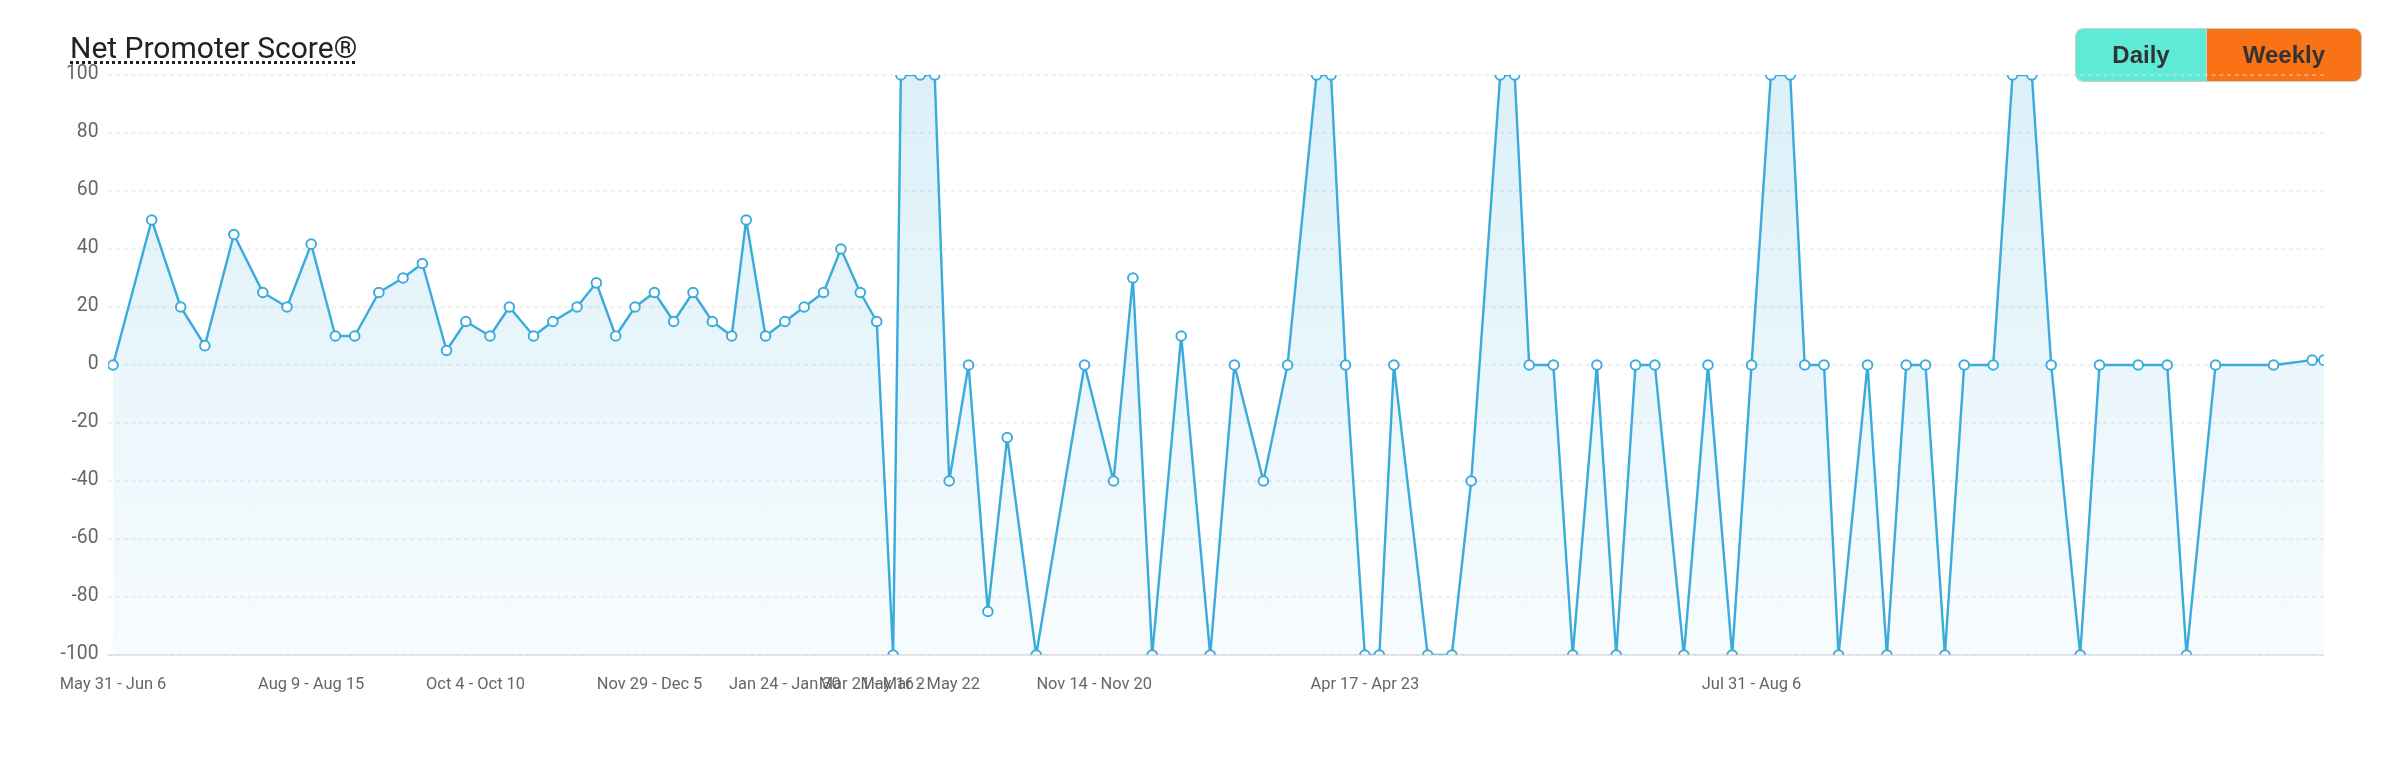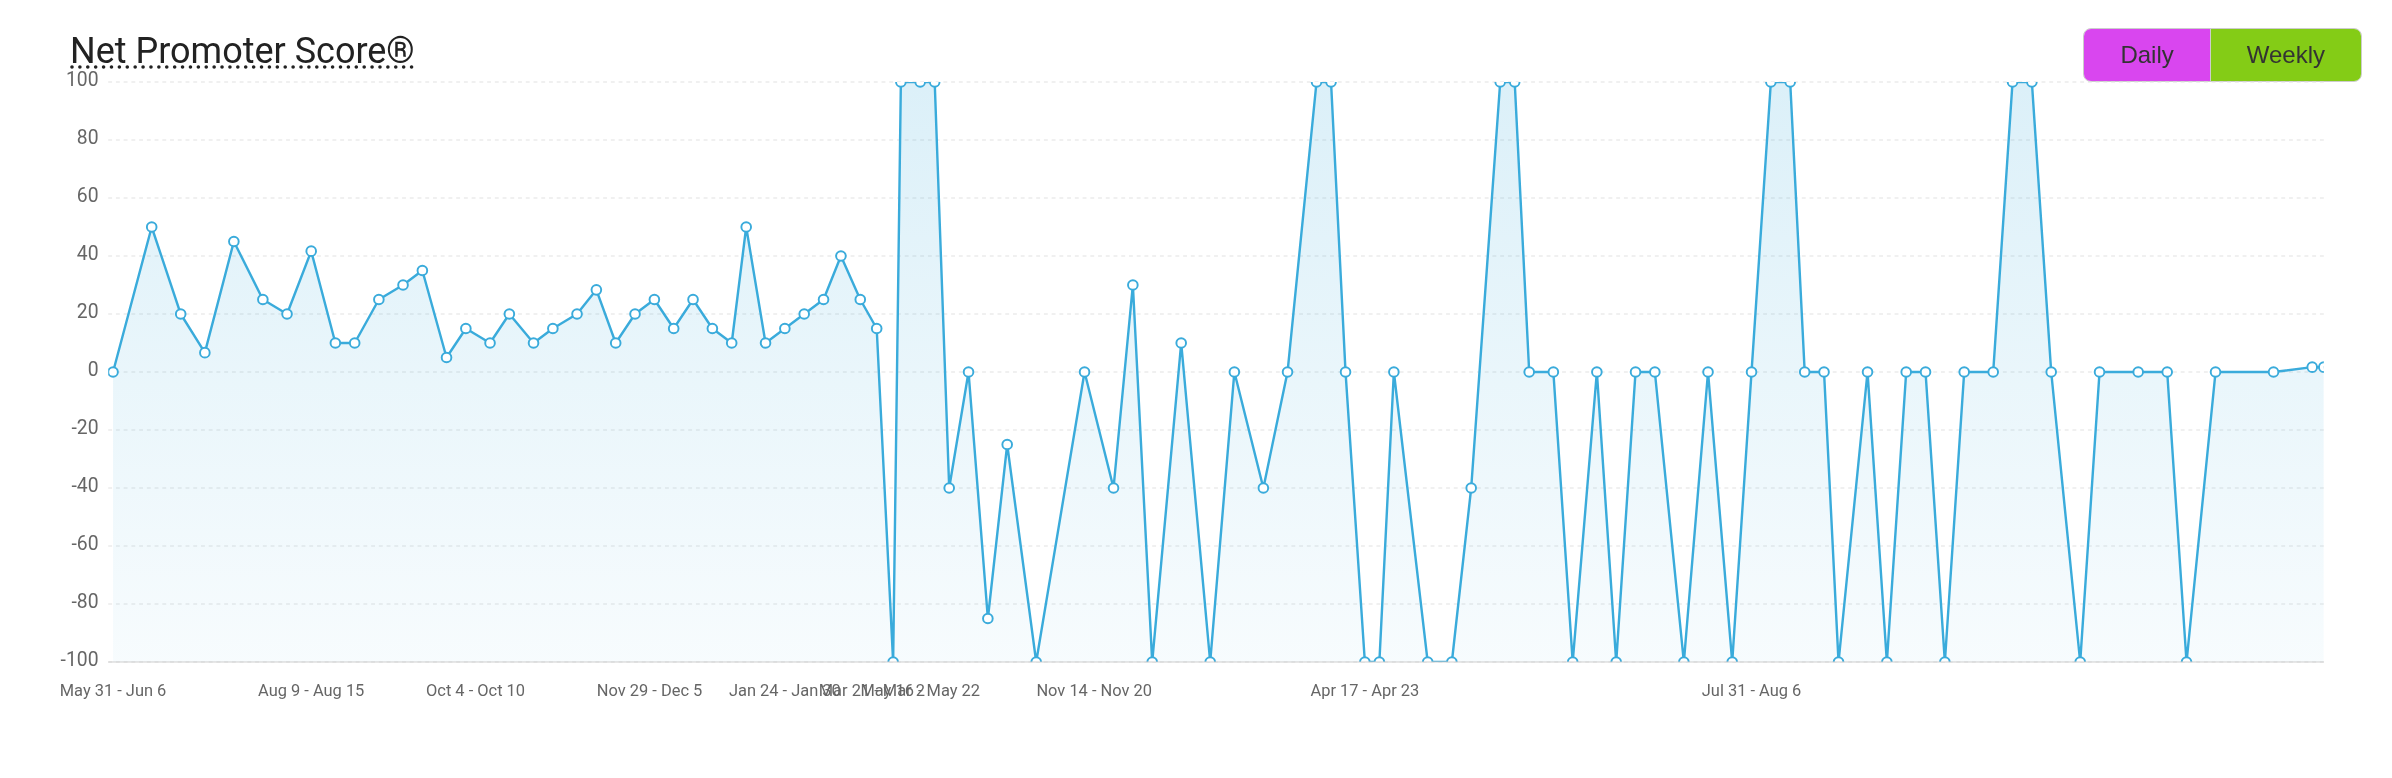--- a/index.html
+++ b/index.html
@@ -10,21 +10,21 @@
       height: 778px;
       overflow: hidden;
     }
     .chart-container {
       width: 2392px;
       height: 778px;
       padding: 30px 30px 60px 70px;
       position: relative;
     }
     .chart-title {
-      font-size: 36px;
+      font-size: 30px;
       font-weight: 400;
       color: #222;
       margin-bottom: 4px;
       text-decoration: underline;
       text-decoration-style: dotted;
       text-underline-offset: 3px;
     }
     .time-buttons {
       position: absolute;
       top: 28px;
@@ -32,31 +32,31 @@
       display: flex;
       gap: 0;
       border: 1.5px solid #ccc;
       border-radius: 8px;
       overflow: hidden;
       background: #f5f5f5;
     }
     .time-btn {
       padding: 12px 36px;
       font-size: 24px;
-      background: #d946ef;
+      background: #5eead4;
       border: none;
       border-right: 1.5px solid #ccc;
       cursor: pointer;
       color: #333;
-      font-weight: 400;
+      font-weight: 700;
     }
     .time-btn:last-child { border-right: none; }
     .time-btn.active {
-      background: #84cc16;
-      font-weight: 400;
+      background: #f97316;
+      font-weight: 700;
     }
     .chart-area {
       position: relative;
       width: 100%;
       height: calc(100% - 50px);
       margin-top: 10px;
     }
     svg.chart-svg {
       width: 100%;
       height: 100%;

